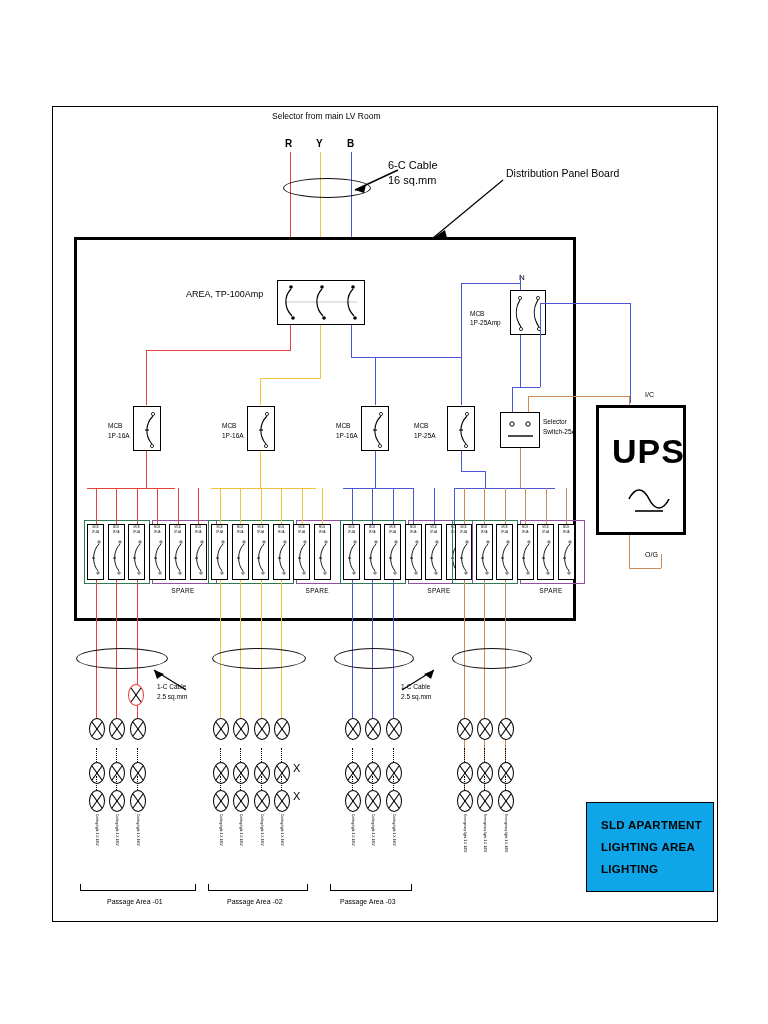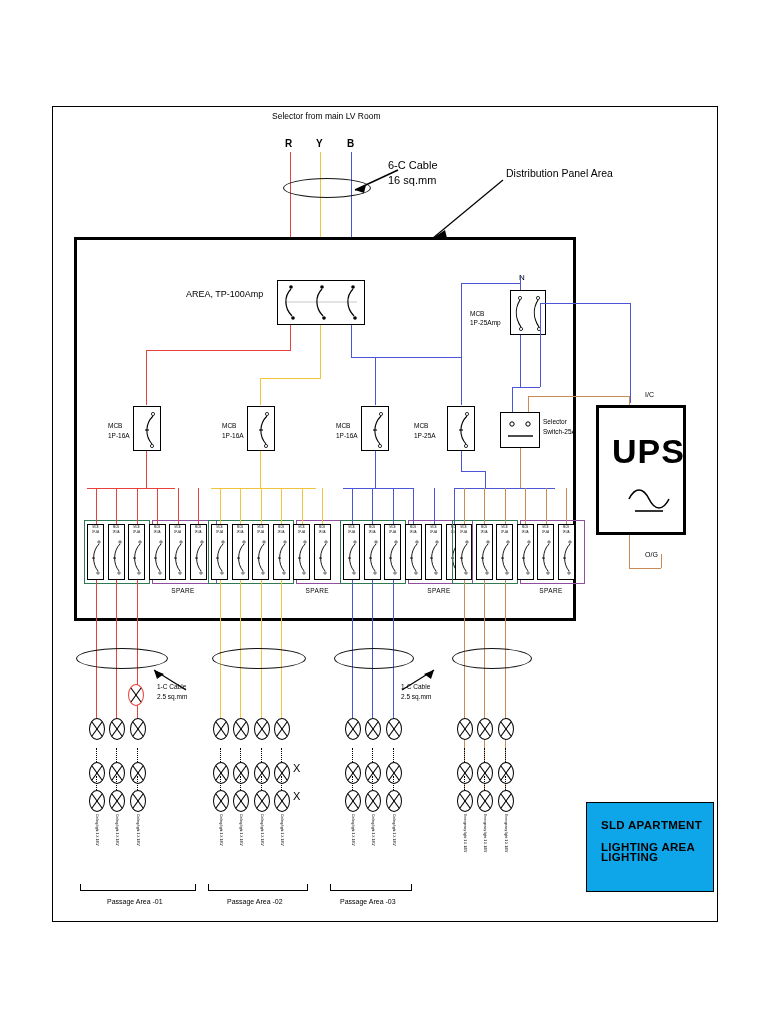--- a/index.html
+++ b/index.html
@@ -45,21 +45,21 @@
 
   <div class="ellipse" style="left:283px;top:178px;width:86px;height:18px;"></div>
 
   <svg width="120" height="60" style="left:350px;top:160px;">
     <line x1="5" y1="30" x2="48" y2="10" stroke="#000" stroke-width="1.4"></line>
     <polygon points="5,30 16,25 14,33" fill="#000"></polygon>
   </svg>
   <div class="lbl" style="left:388px;top:159px;font-size:11px;">6-C Cable</div>
   <div class="lbl" style="left:388px;top:174px;font-size:11px;">16 sq.mm</div>
 
-  <div class="lbl" style="left:506px;top:167px;font-size:10.5px;">Distribution Panel Area</div>
+  <div class="lbl" style="left:506px;top:167px;font-size:10.5px;">Distribution Panel Board</div>
   <svg width="90" height="70" style="left:425px;top:176px;">
     <line x1="8" y1="62" x2="78" y2="4" stroke="#000" stroke-width="1.2"></line>
     <polygon points="8,62 20,54 22,62" fill="#000"></polygon>
   </svg>
 
   <div class="dpb" style="left:74px;top:237px;width:502px;height:384px;"></div>
 
   <div class="blk" style="left:277px;top:280px;width:88px;height:45px;"></div>
   <div class="lbl" style="left:186px;top:289px;font-size:9px;">AREA, TP-100Amp</div>
   <svg width="92" height="49" style="left:277px;top:280px;">
@@ -790,15 +790,15 @@
         <svg width="14" height="20" style="left:0;top:0;">
       <line x1="2" y1="3" x2="12" y2="17" stroke="#000" stroke-width="1.1"></line>
       <line x1="12" y1="3" x2="2" y2="17" stroke="#000" stroke-width="1.1"></line>
     </svg>
       </div>
     </div>
 
   <div class="titleblock" style="left:586px;top:802px;width:128px;height:90px;">
     <div class="lbl" style="left:14px;top:16px;">SLD APARTMENT</div>
     <div class="lbl" style="left:14px;top:38px;">LIGHTING AREA</div>
-    <div class="lbl" style="left:14px;top:48px;">LIGHTING</div>
+    <div class="lbl" style="left:14px;top:60px;">LIGHTING</div>
   </div>
 </div>
 
 </body></html>

